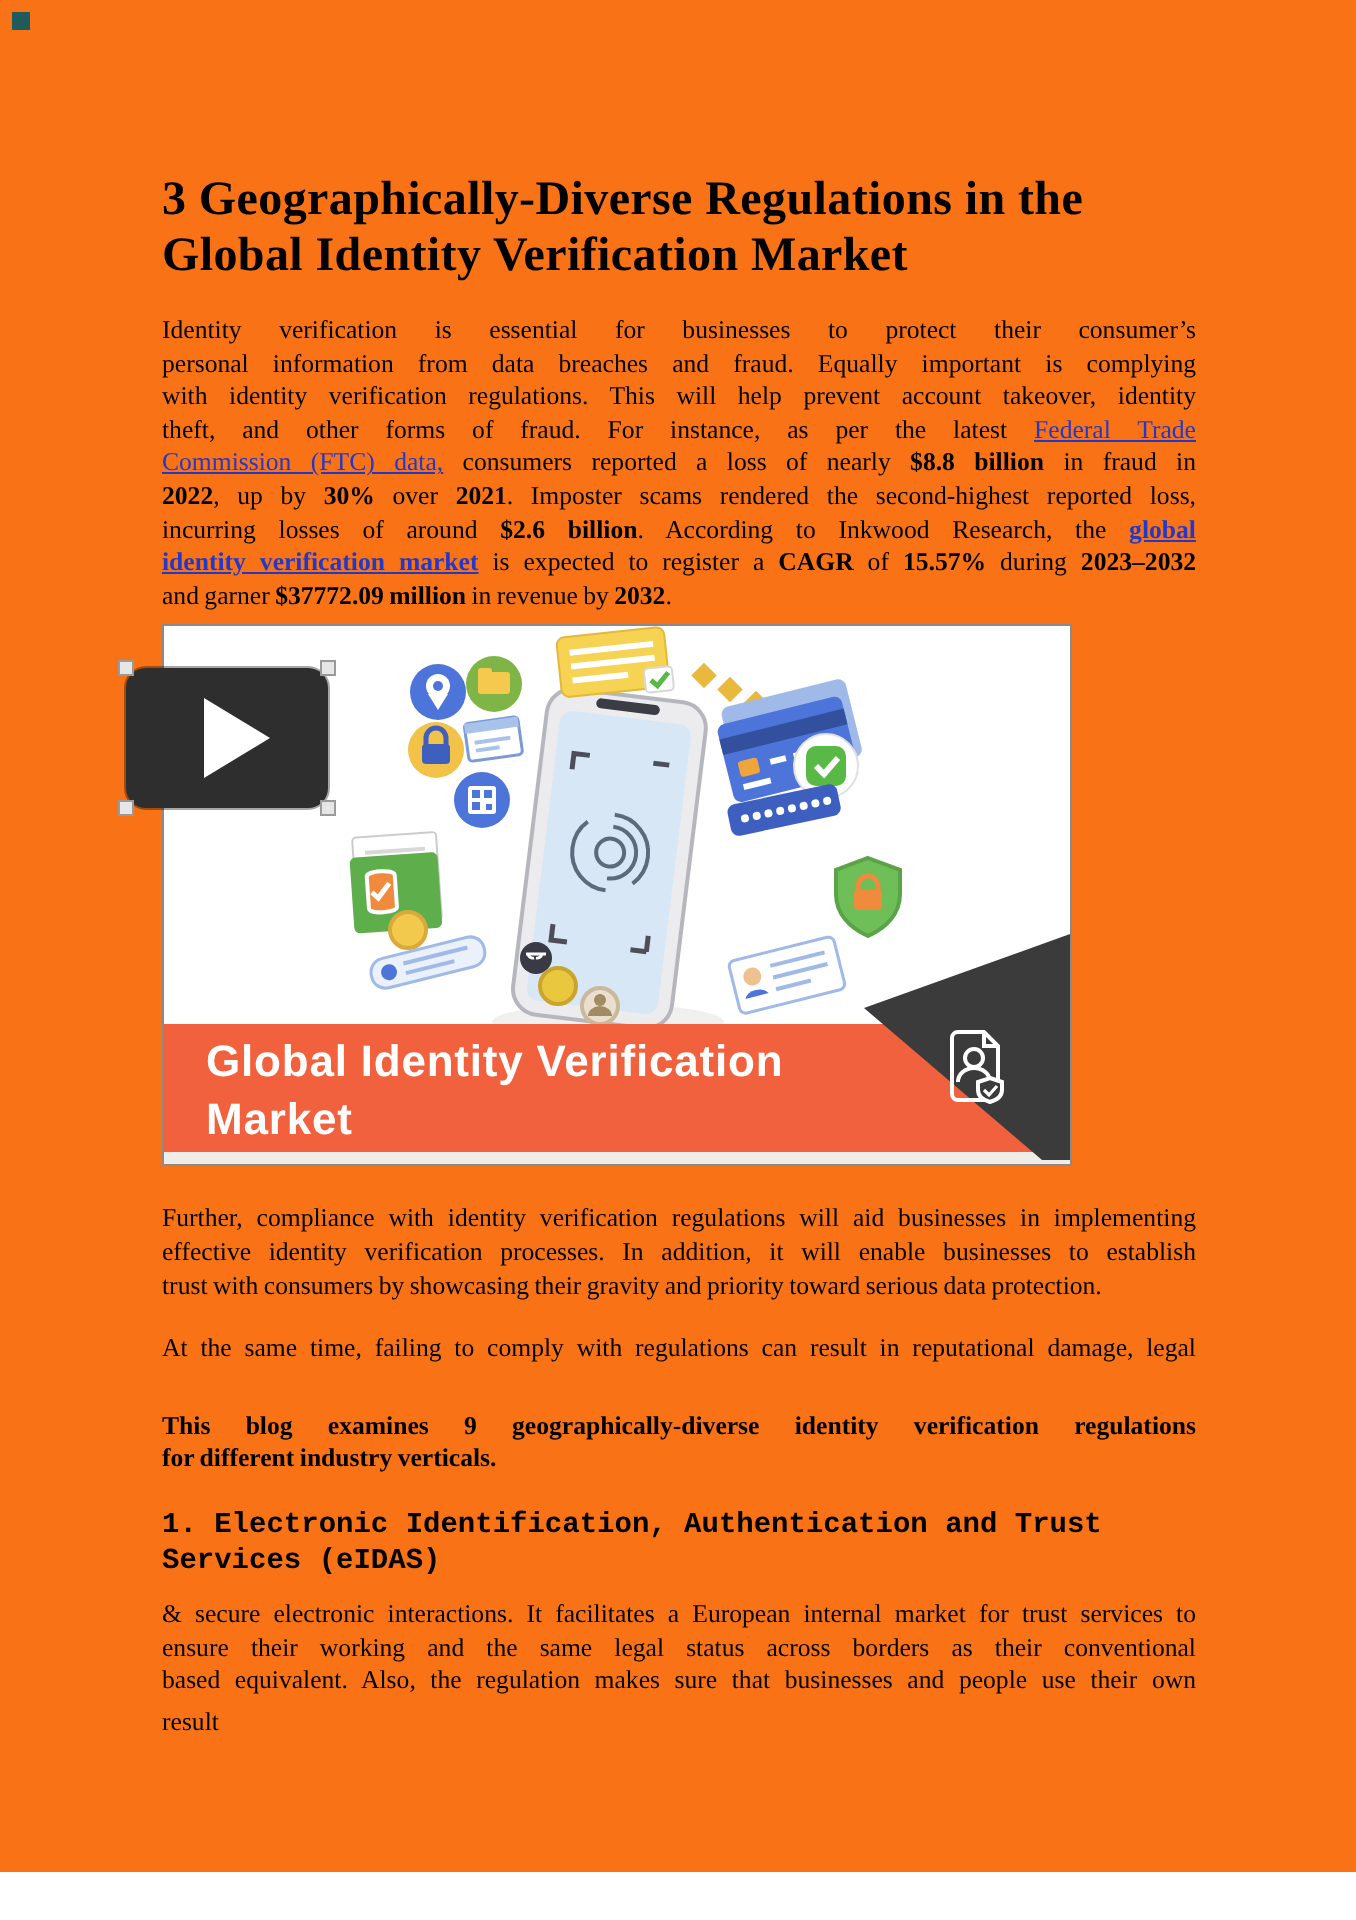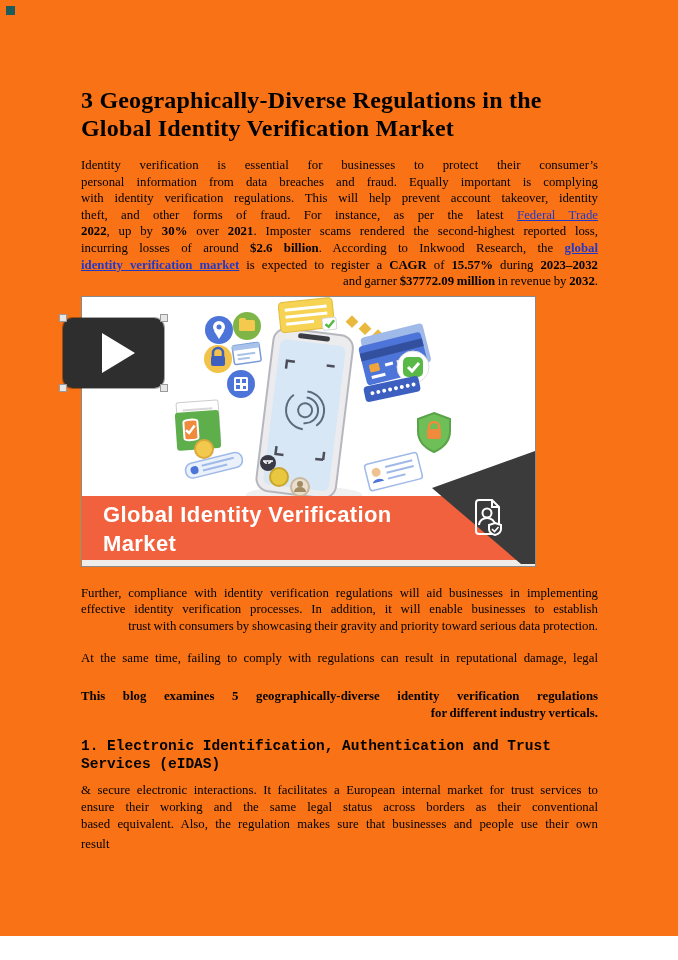--- a/index.html
+++ b/index.html
@@ -8,21 +8,21 @@
   .mark-topleft{position:absolute;left:6px;top:6px;width:9px;height:9px;background:#1f5b5b;}
   .mark-bottomleft{position:absolute;left:64px;top:944px;width:46px;height:13px;background:#4169c9;border-radius:2px;}
   .content{position:absolute;left:81px;top:0;width:517px;}
   .doc-title{margin-top:86px;font-size:24px;font-weight:bold;line-height:28px;letter-spacing:.2px;}
   .para{font-size:12.8px;line-height:16.6px;word-spacing:-0.5px;}
   .p-intro{margin-top:15px;}
   .p-further{margin-top:18px;}
   .p-same{margin-top:15px;}
   .p-blog{margin-top:22px;}
   .p-eidas{margin-top:9px;position:relative;}
-  .tl{text-align:right;}
+  .tl{text-align:left;}
   .just{text-align:justify;text-align-last:justify;}
   .b{font-weight:bold;}
   .lnk{color:#2238c8;text-decoration:underline;cursor:pointer;}
   .und{text-decoration:underline;}
   .doc-h2{margin-top:16px;font-size:14.5px;font-weight:bold;line-height:18px;font-family:Liberation Mono, monospace;}
   .overlap-word{position:absolute;left:0;top:54px;font-size:12.8px;color:#000;}
   
   .figure{position:relative;margin-top:6px;width:453px;height:269px;border:1px solid #8a8a8a;background:#fff;}
   .figure svg{position:absolute;left:0;top:0;}
   .banner-text{position:absolute;left:21px;top:203px;color:#fff;
@@ -47,20 +47,21 @@
     <div class="doc-title">
       <div>3 Geographically-Diverse Regulations in the</div>
       <div>Global Identity Verification Market</div>
     </div>
 
     <div class="para p-intro">
         <div class="tl just"><span>Identity verification is essential for businesses to protect their consumer’s</span></div>
         <div class="tl just"><span>personal information from data breaches and fraud. Equally important is complying</span></div>
         <div class="tl just"><span>with identity verification regulations. This will help prevent account takeover, identity</span></div>
         <div class="tl just"><span>theft, and other forms of fraud. For instance, as per the latest </span><span class="lnk">Federal Trade</span></div>
+        <div class="tl just"><span class="lnk">Commission (FTC) data,</span><span> consumers reported a loss of nearly </span><span class="b">$8.8 billion</span><span> in fraud in</span></div>
         <div class="tl just"><span class="b">2022</span><span>, up by </span><span class="b">30%</span><span> over </span><span class="b">2021</span><span>. Imposter scams rendered the second-highest reported loss,</span></div>
         <div class="tl just"><span>incurring losses of around </span><span class="b">$2.6 billion</span><span>. According to Inkwood Research, the </span><span class="b lnk">global</span></div>
         <div class="tl just"><span class="b lnk">identity verification market</span><span> is expected to register a </span><span class="b">CAGR</span><span> of </span><span class="b">15.57%</span><span> during </span><span class="b">2023–2032</span></div>
         <div class="tl"><span>and garner </span><span class="b">$37772.09 million</span><span> in revenue by </span><span class="b">2032</span><span>.</span></div>
       </div>
 
     <div class="figure">
       <svg width="453" height="269" viewBox="0 0 453 269">
         <rect x="0" y="0" width="453" height="269" fill="#ffffff"></rect>
         <ellipse cx="222" cy="198" rx="58" ry="9" fill="#f0f0f0"></ellipse>
@@ -235,21 +236,21 @@
         <div class="tl just"><span>Further, compliance with identity verification regulations will aid businesses in implementing</span></div>
         <div class="tl just"><span>effective identity verification processes. In addition, it will enable businesses to establish</span></div>
         <div class="tl"><span>trust with consumers by showcasing their gravity and priority toward serious data protection.</span></div>
       </div>
 
     <div class="para p-same">
         <div class="tl just"><span>At the same time, failing to comply with regulations can result in reputational damage, legal</span></div>
       </div>
 
     <div class="para p-blog">
-        <div class="tl just"><span class="b">This blog examines 5 geographically-diverse identity verification regulations</span></div>
+        <div class="tl just"><span class="b">This blog examines 9 geographically-diverse identity verification regulations</span></div>
         <div class="tl"><span class="b">for different industry verticals.</span></div>
       </div>
 
     <div class="doc-h2">1. Electronic Identification, Authentication and Trust Services (eIDAS)</div>
 
     <div class="para p-eidas">
       <span class="overlap-word">result</span>
         <div class="tl just"><span>&amp; secure electronic interactions. It facilitates a European internal market for trust services to</span></div>
         <div class="tl just"><span>ensure their working and the same legal status across borders as their conventional</span></div>
         <div class="tl just"><span>based equivalent. Also, the regulation makes sure that businesses and people use their own</span></div>

